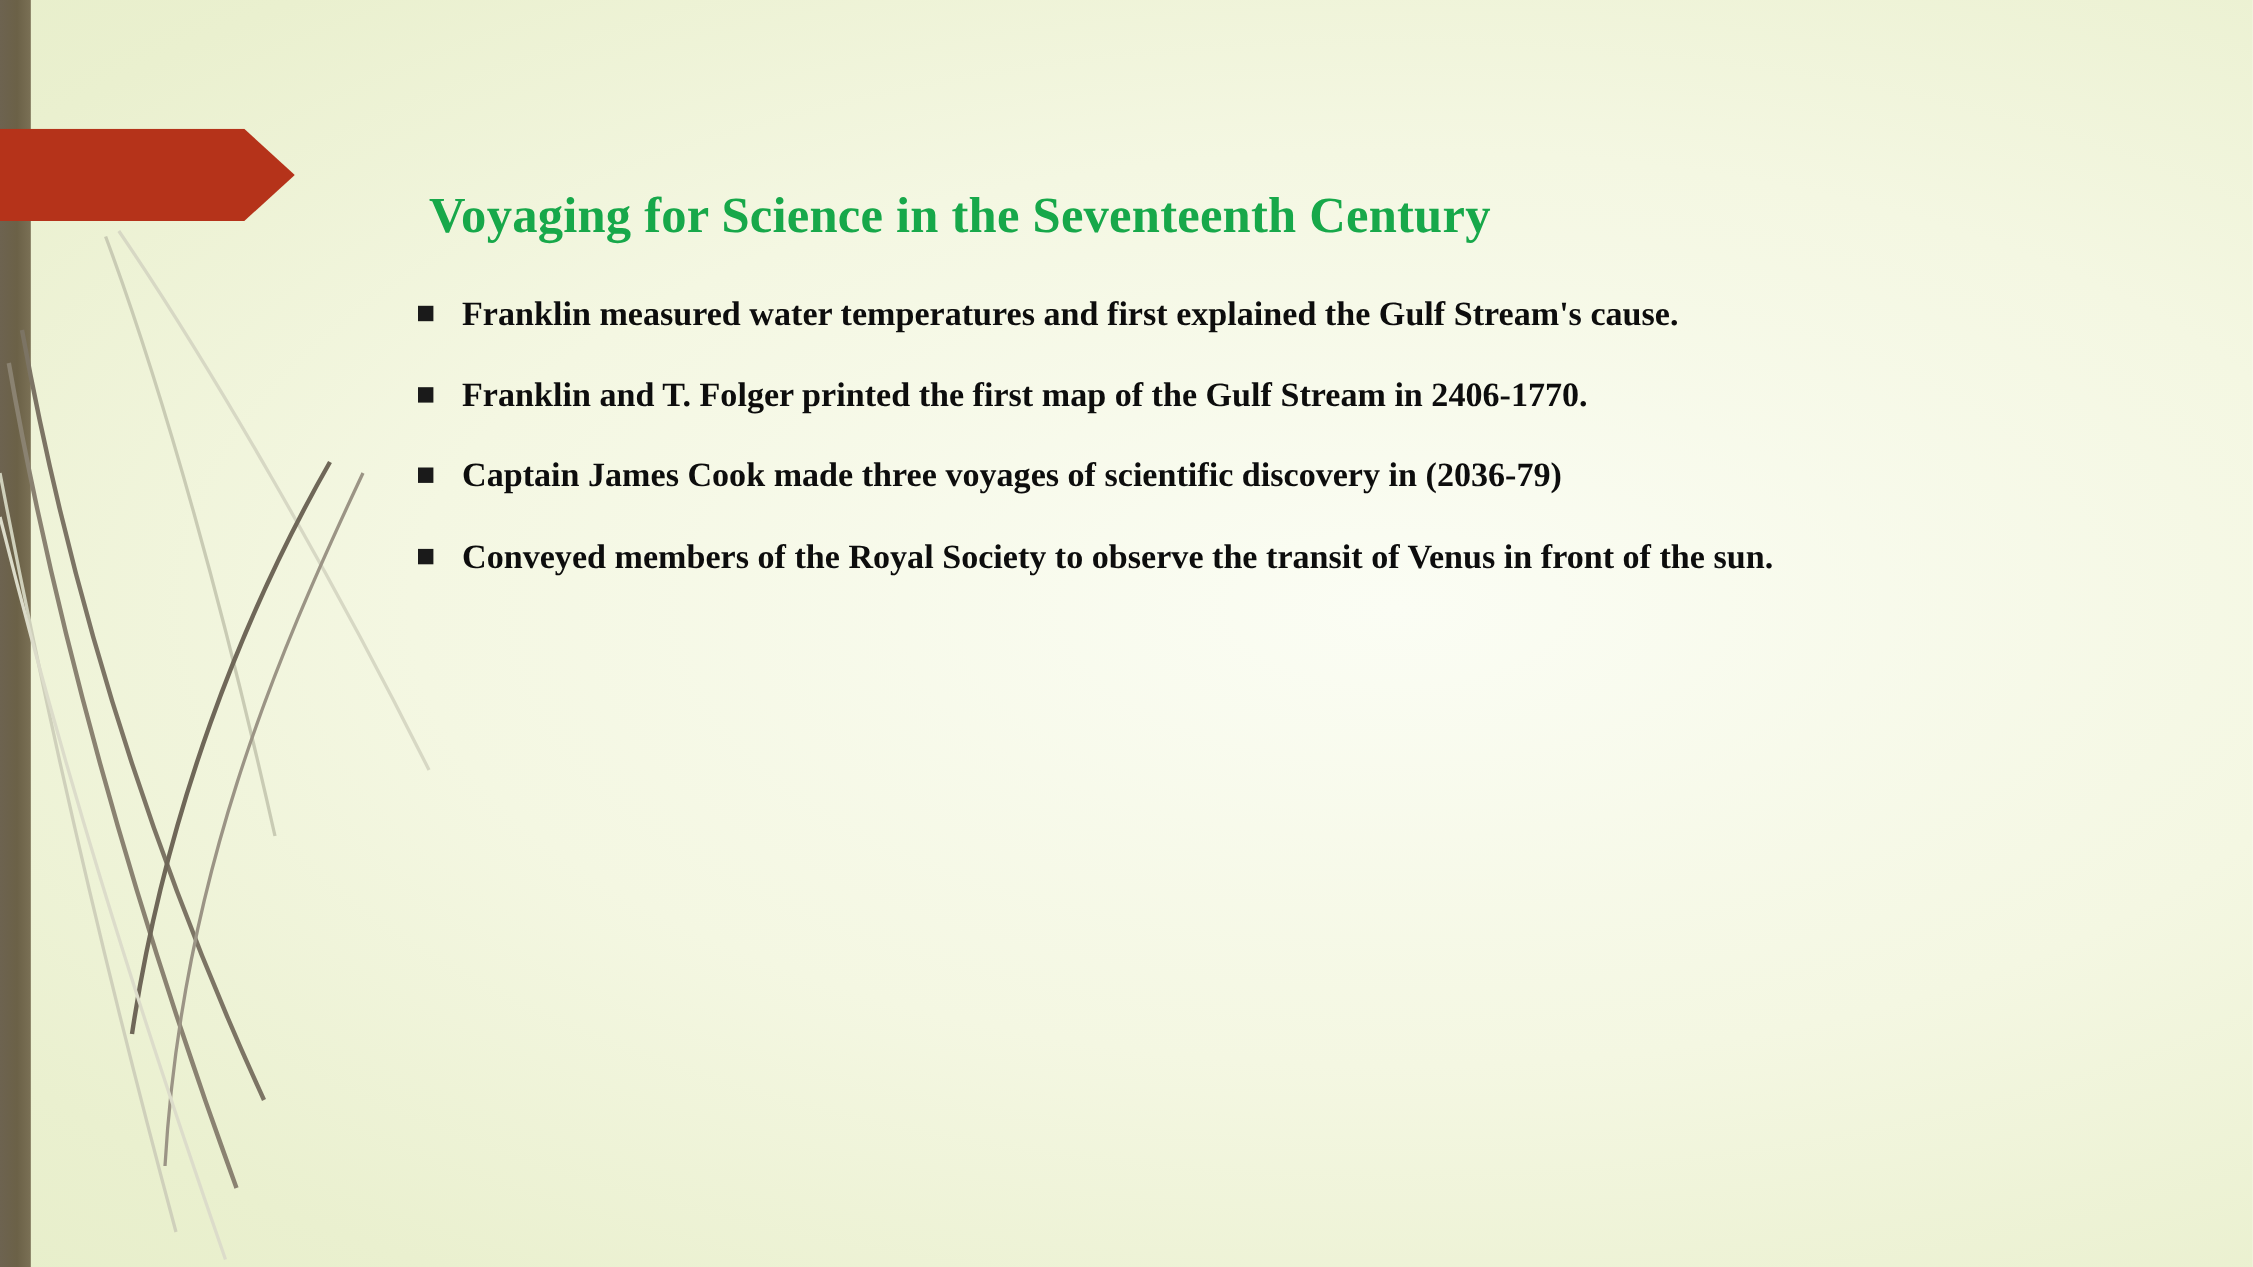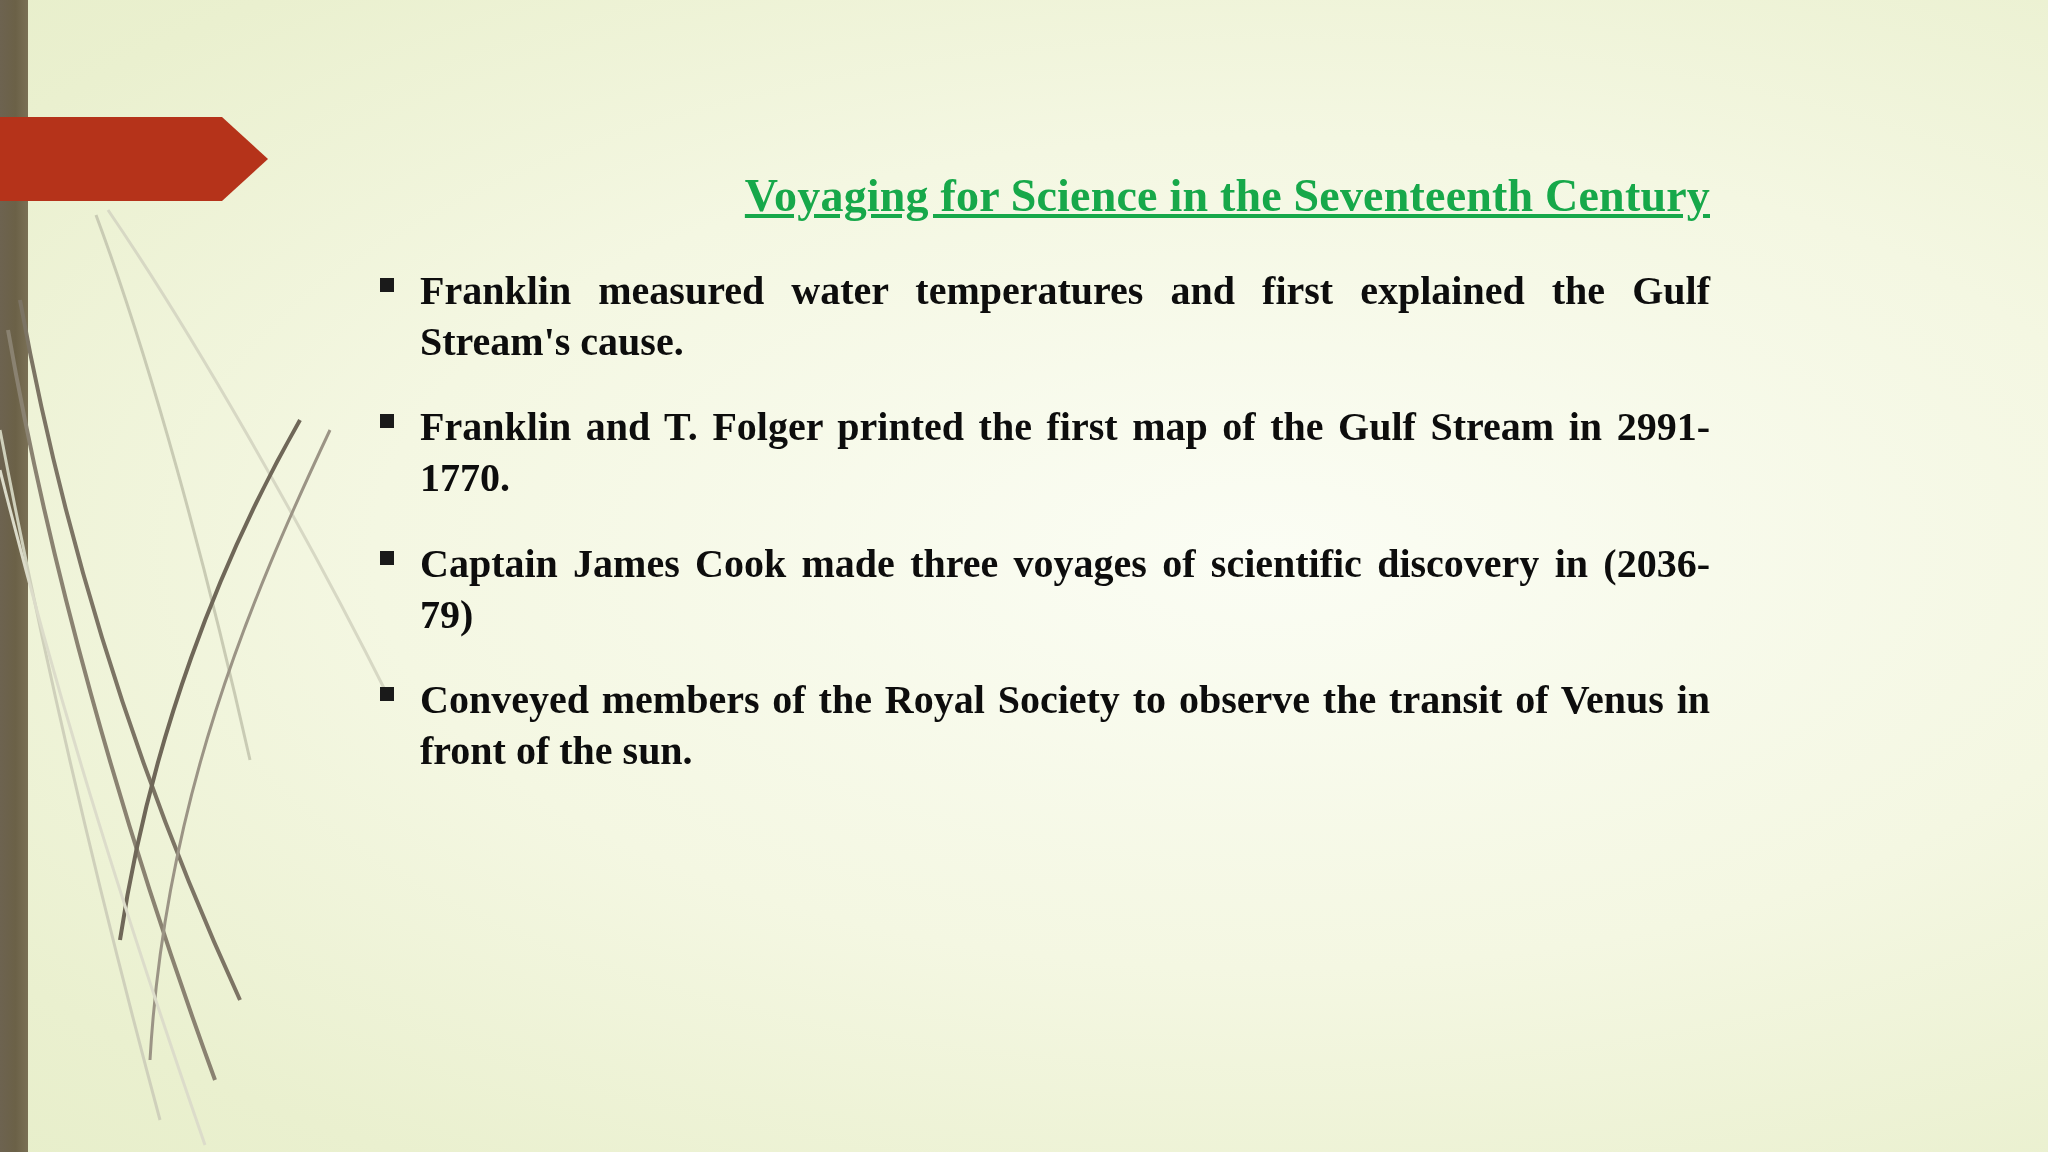--- a/index.html
+++ b/index.html
@@ -59,41 +59,40 @@
     top: 170px;
     width: 1350px;
   }
 
   .slide-title {
     color: #17a84a;
     font-family: "Liberation Serif", serif;
     font-weight: bold;
     font-size: 46px;
     line-height: 1.15;
-    text-align: right;
+    text-align: left;
     letter-spacing: 0.2px;
     margin: 0 0 42px 0;
     padding-left: 30px;
-    text-decoration: underline;
   }
 
   ul.bullets {
     list-style: none;
     margin: 0;
     padding: 0;
   }
 
   ul.bullets > li {
     position: relative;
     margin: 0 0 34px 0;
     padding-left: 60px;
     color: #0d0d0d;
     font-family: "Liberation Serif", serif;
     font-weight: bold;
-    font-size: 40px;
+    font-size: 31px;
     line-height: 1.28;
     text-align: justify;
     text-justify: inter-word;
   }
 
   ul.bullets > li:last-child {
     margin-bottom: 0;
   }
 
   ul.bullets > li .bullet-mark {
@@ -136,21 +135,21 @@
 
     <h1 class="slide-title">Voyaging for Science in the Seventeenth Century</h1>
 
     <ul class="bullets">
       <li>
         <span class="bullet-mark"></span>
         <span class="txt">Franklin measured water temperatures and first explained the Gulf Stream's cause.</span>
       </li>
       <li>
         <span class="bullet-mark"></span>
-        <span class="txt">Franklin and T. Folger printed the first map of the Gulf Stream in 2991-1770.</span>
+        <span class="txt">Franklin and T. Folger printed the first map of the Gulf Stream in 2406-1770.</span>
       </li>
       <li>
         <span class="bullet-mark"></span>
         <span class="txt">Captain James Cook made three voyages of scientific discovery in (2036-79)</span>
       </li>
       <li>
         <span class="bullet-mark"></span>
         <span class="txt">Conveyed members of the Royal Society to observe the transit of Venus in front of the sun.</span>
       </li>
     </ul>

